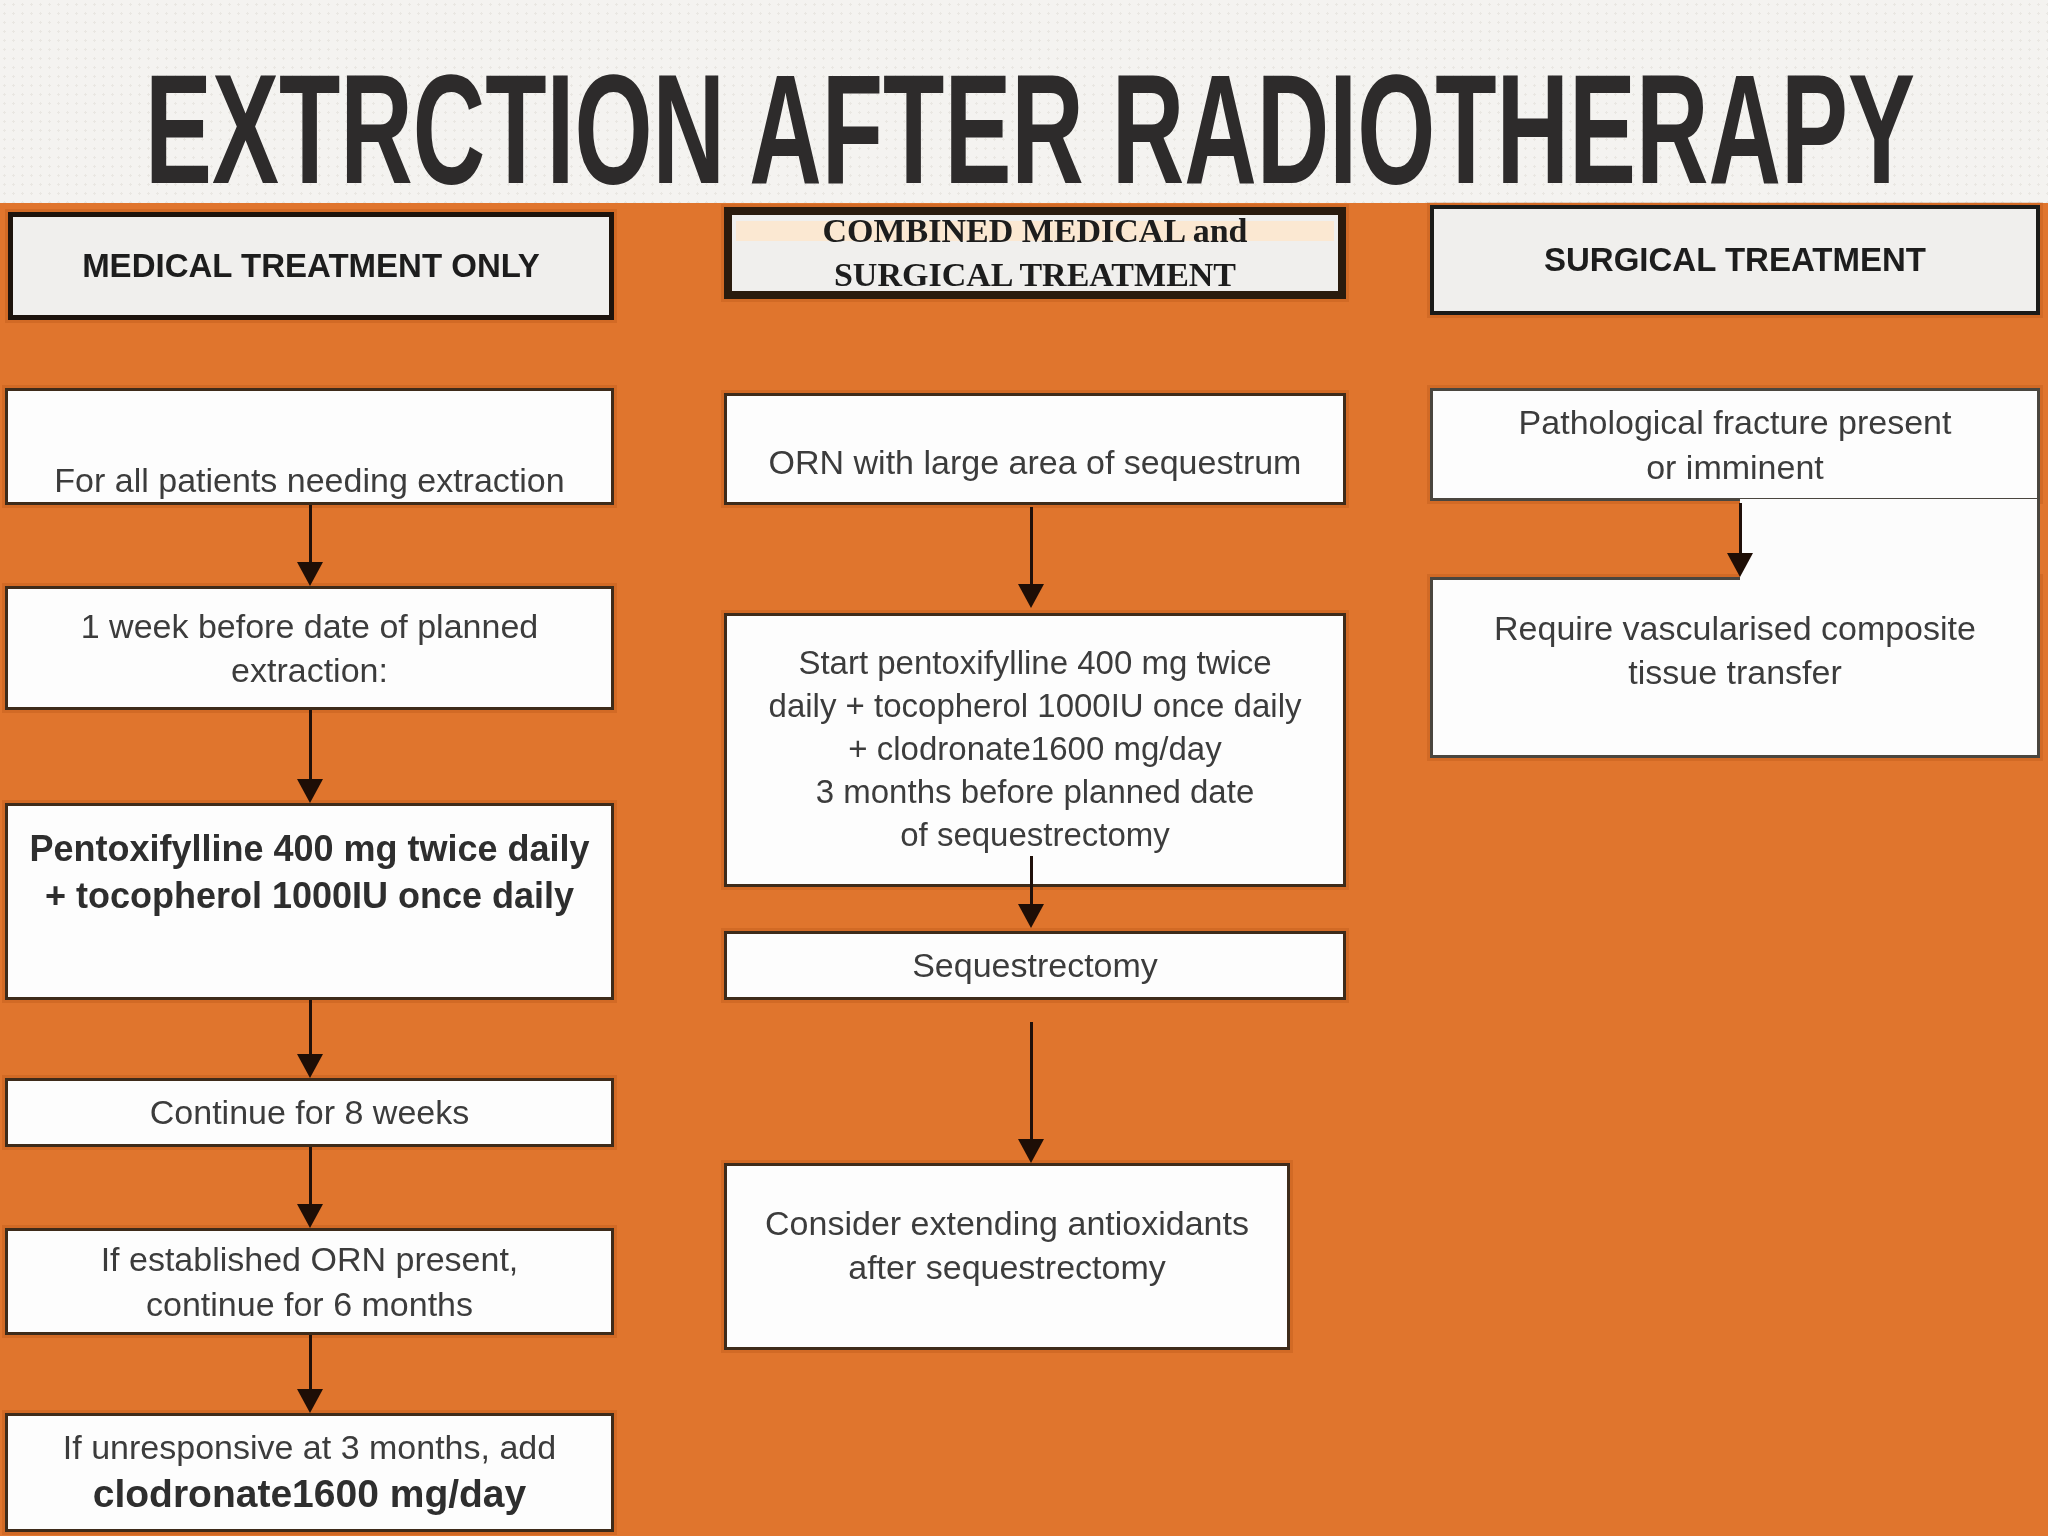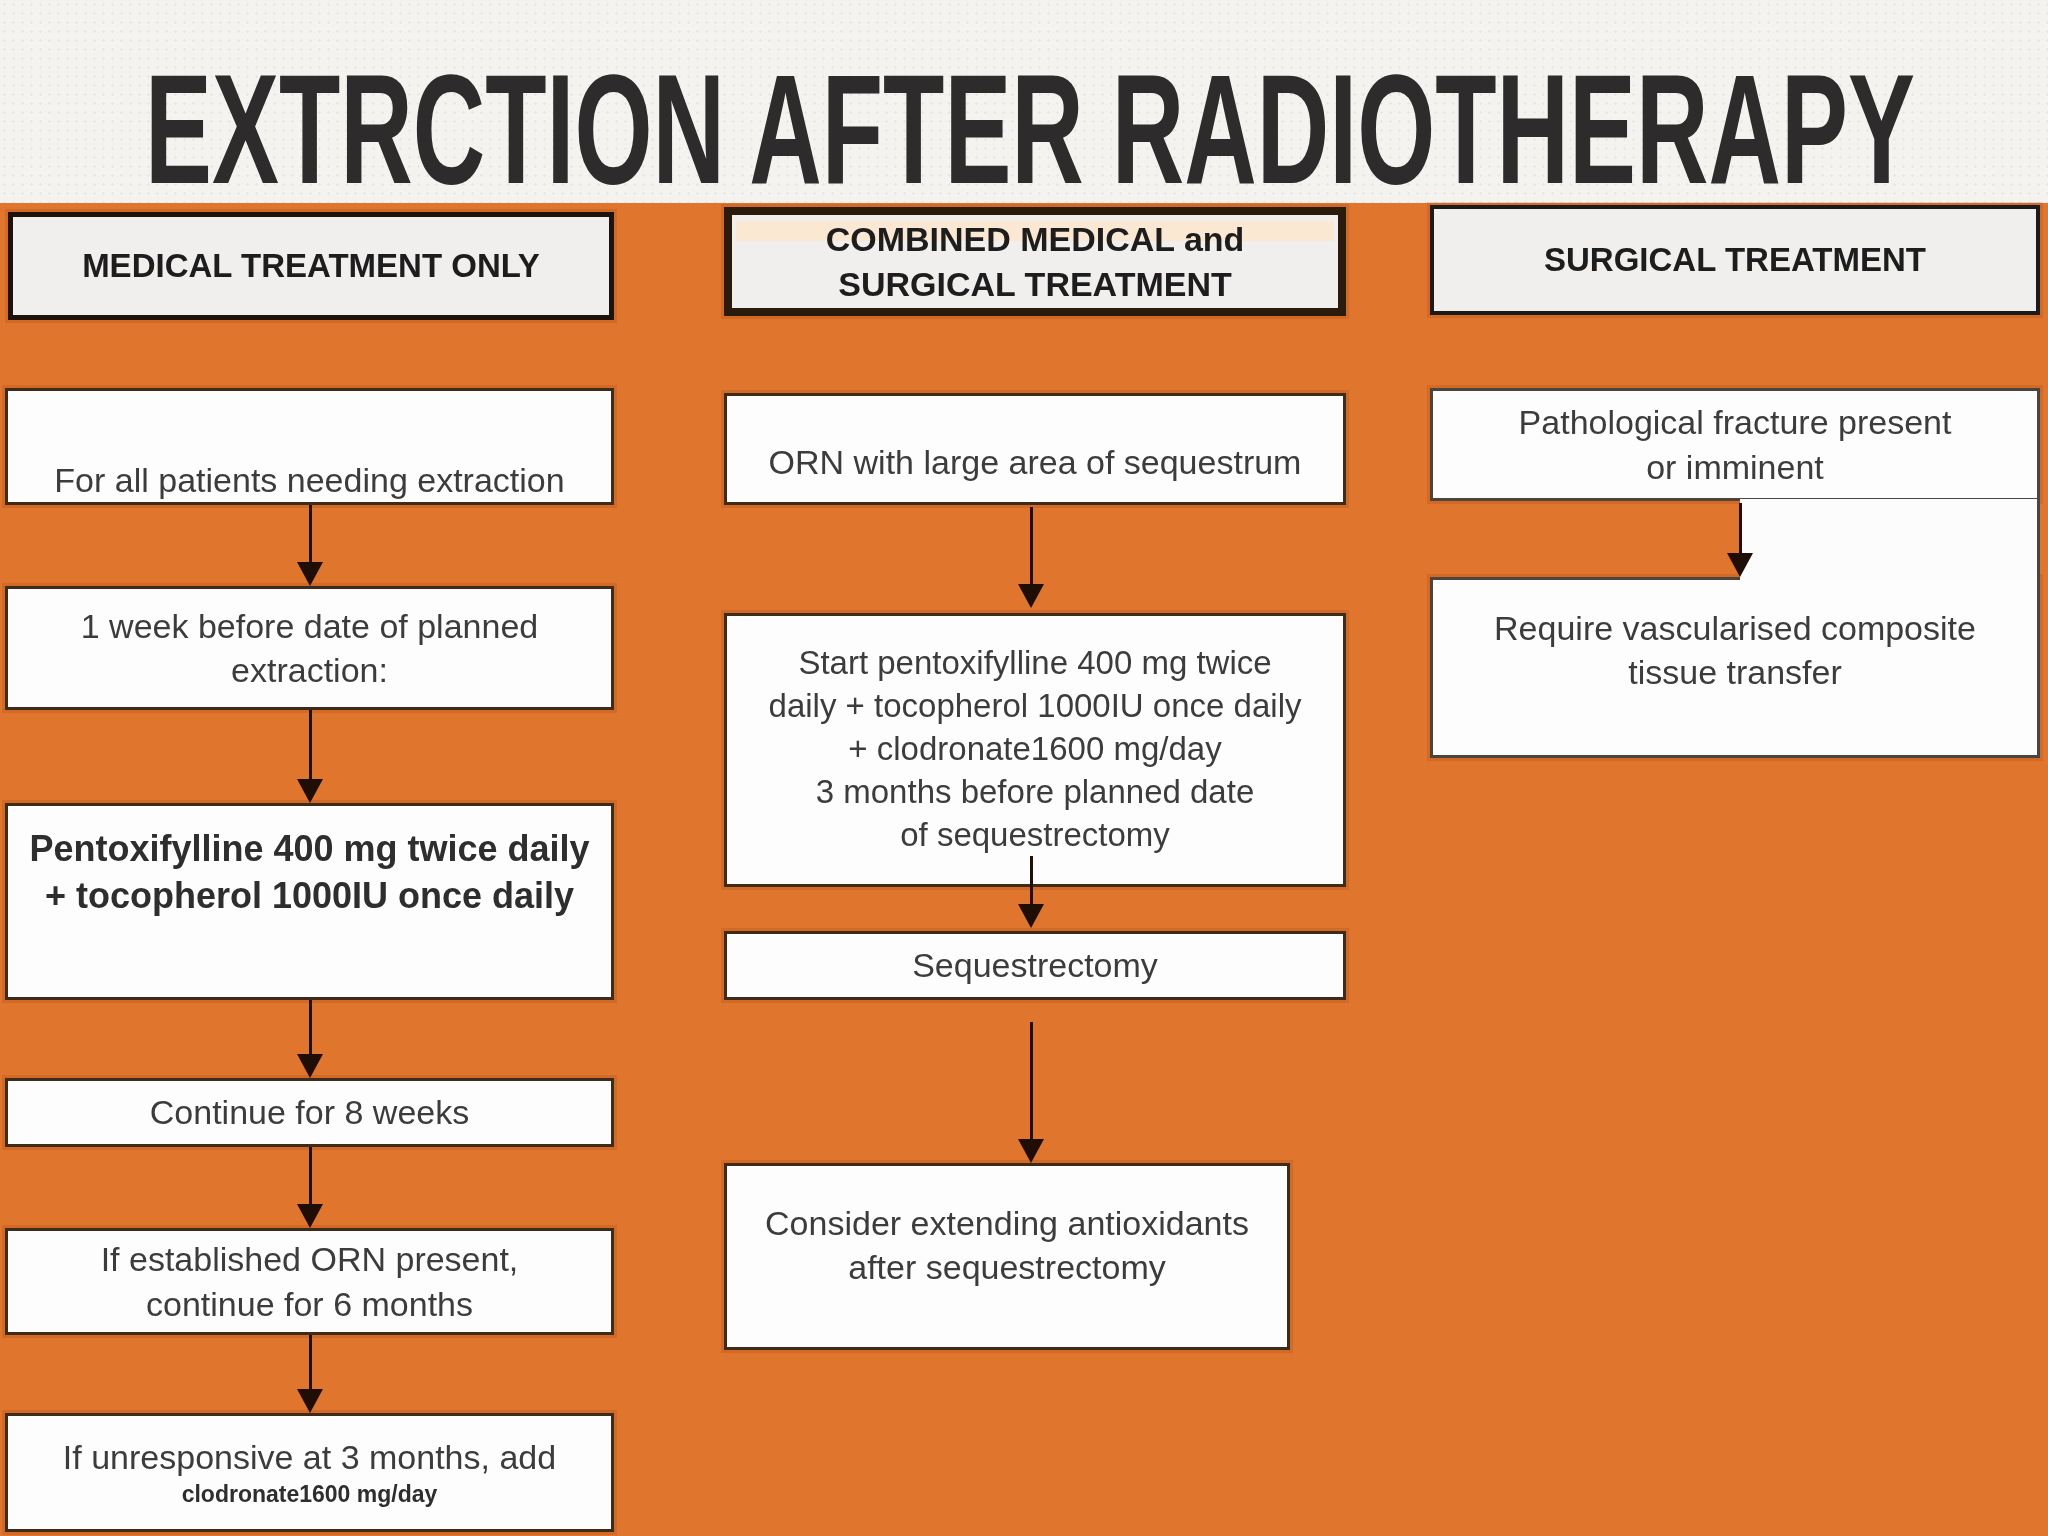--- a/index.html
+++ b/index.html
@@ -114,24 +114,24 @@
     <span>If established ORN present, continue for 6 months</span>
   </div>
 
   <div class="arrow" style="left:297px;top:1335px;height:78px;">
     <div class="shaft"></div>
     <div class="head"></div>
   </div>
 
   <div class="box" style="left:5px;top:1413px;width:609px;height:119px;">
     <span class="line">If unresponsive at 3 months, add</span>
-    <span class="line bold-text" style="font-size:23px;">clodronate1600 mg/day</span>
+    <span class="line bold-text" style="font-size:39px;">clodronate1600 mg/day</span>
   </div>
 
-  <div class="box header-box combined-header" style="left:724px;top:207px;width:622px;height:109px;padding:0 60px;">
+  <div class="box header-box combined-header" style="left:724px;top:207px;width:622px;height:92px;padding:0 60px;font-family:Liberation Serif, serif;">
     <div class="tint"></div>
     <span class="hdr-text" style="font-size:34px;">COMBINED MEDICAL and SURGICAL TREATMENT</span>
   </div>
 
   <div class="box" style="left:724px;top:393px;width:622px;height:112px;padding-bottom:18px;justify-content:flex-end;">
     <span>ORN with large area of sequestrum</span>
   </div>
 
   <div class="arrow" style="left:1018px;top:507px;height:101px;">
     <div class="shaft"></div>

